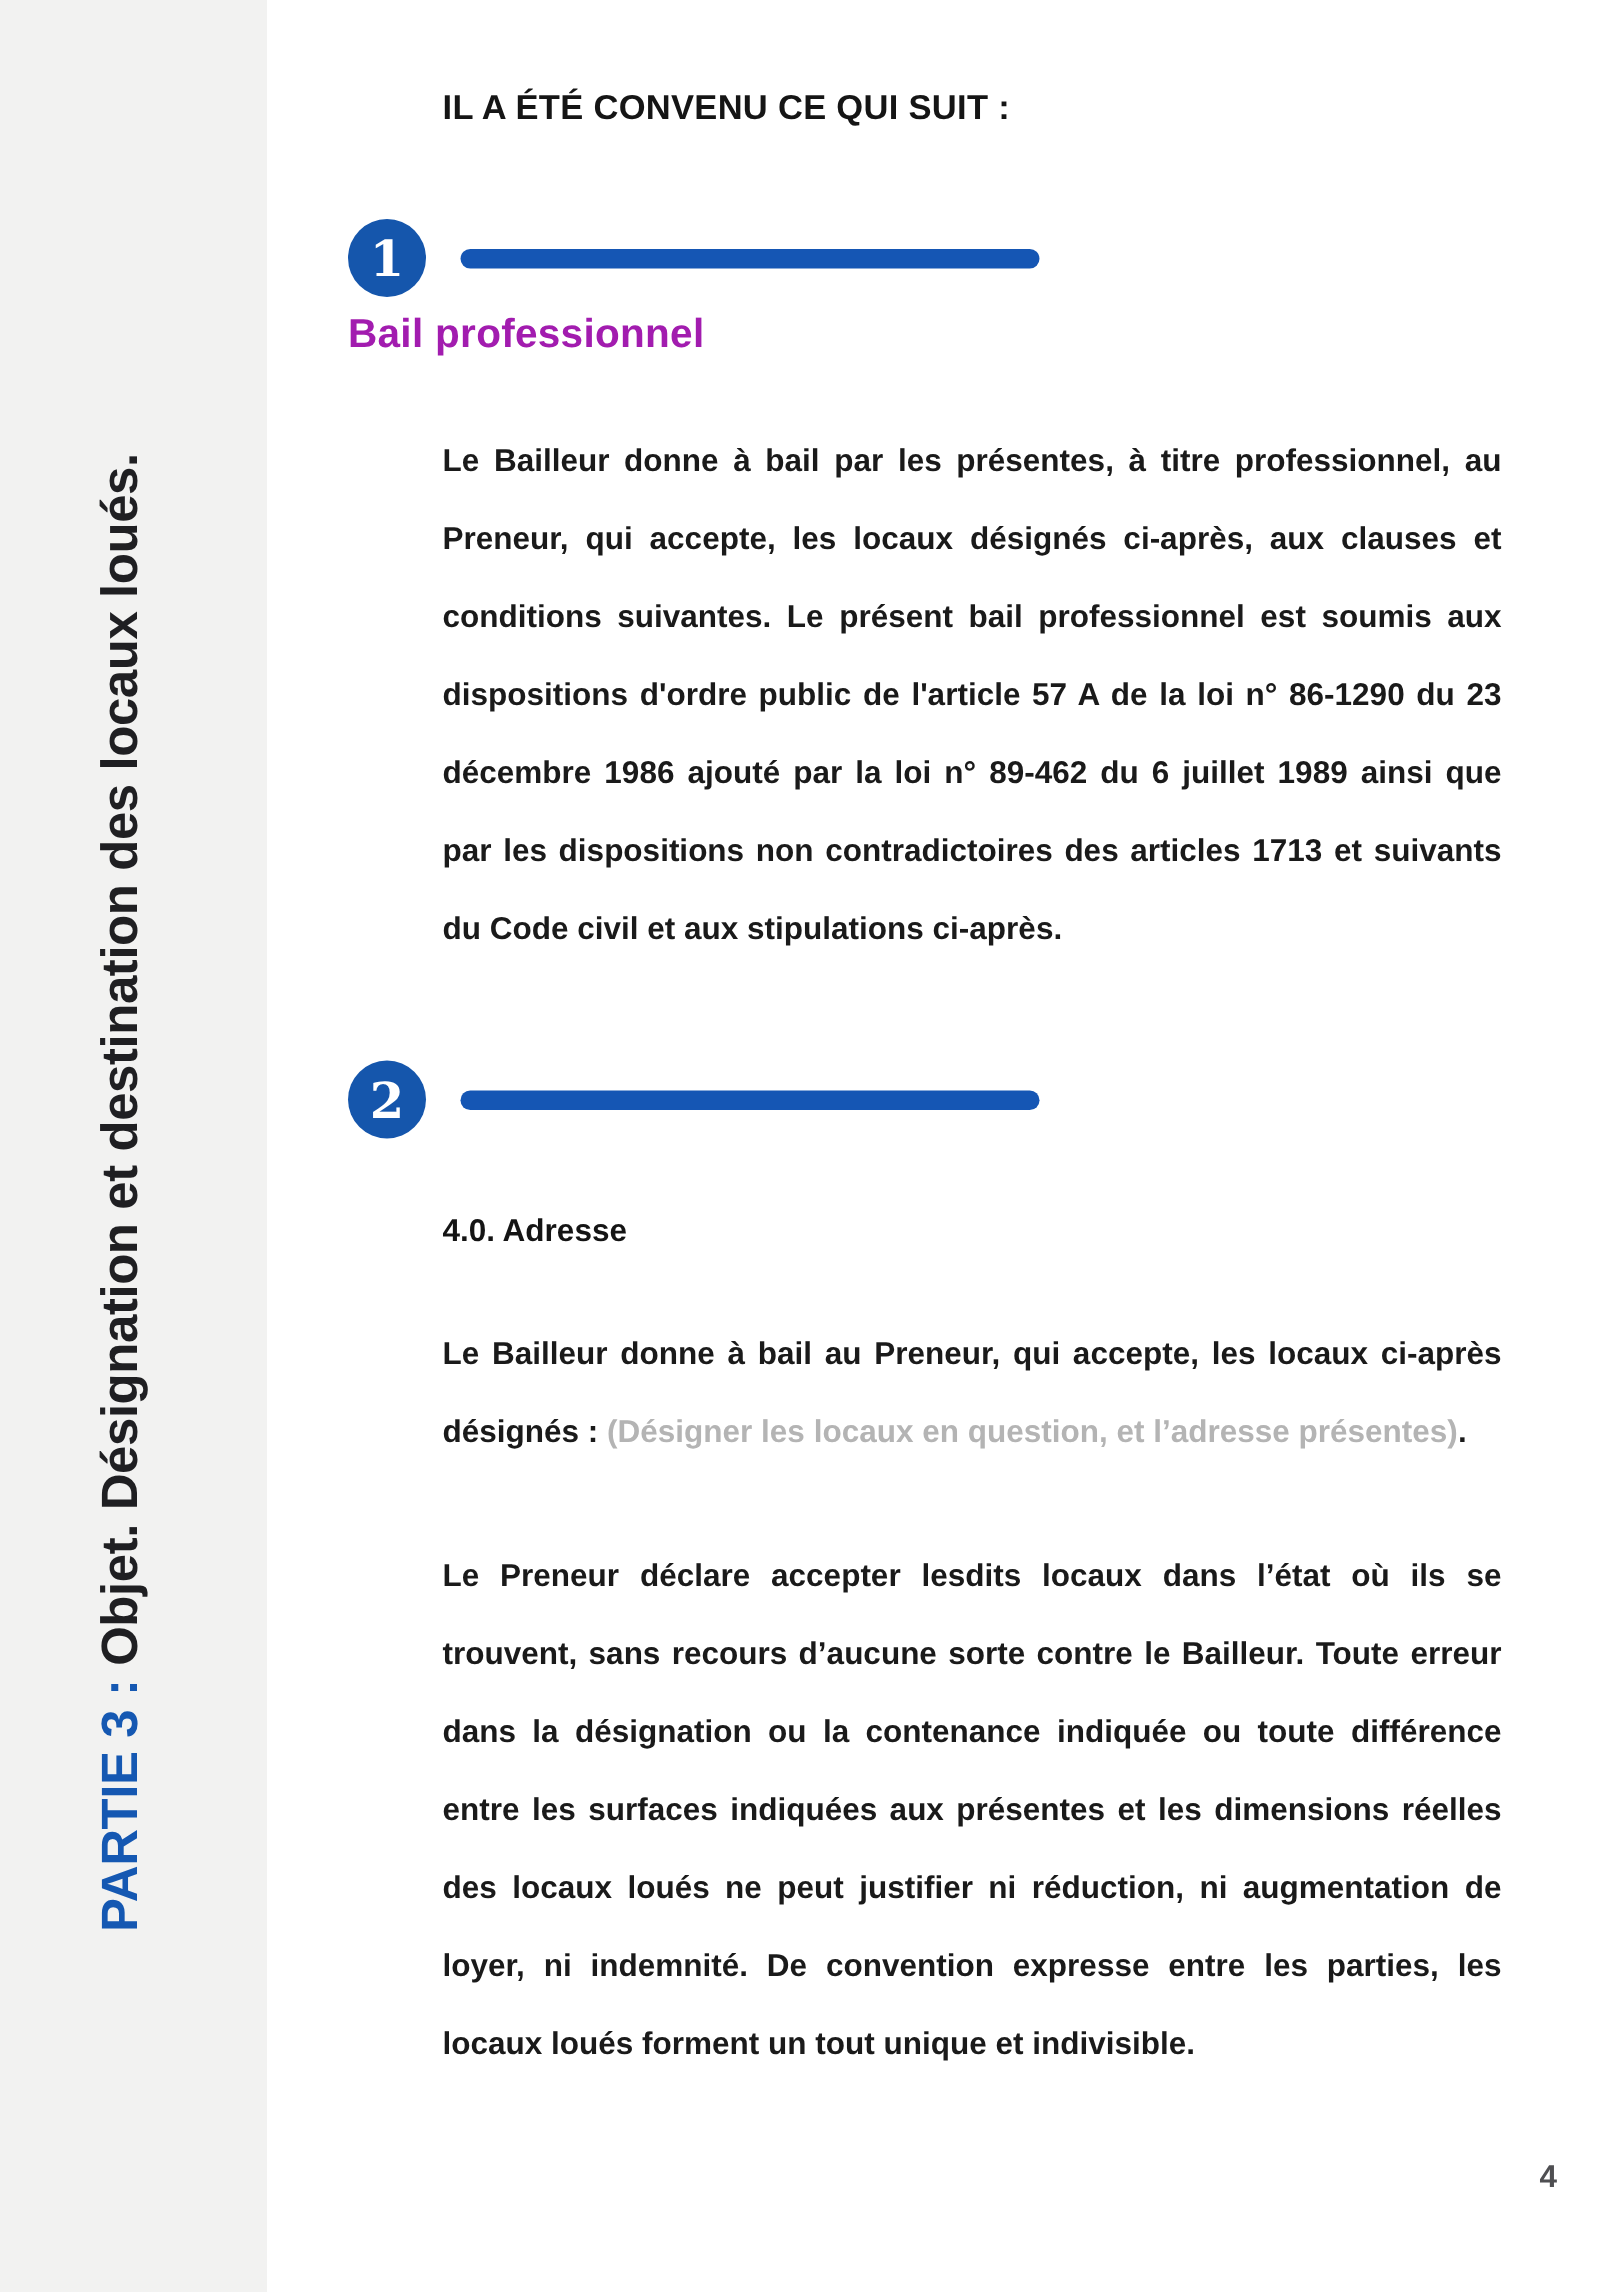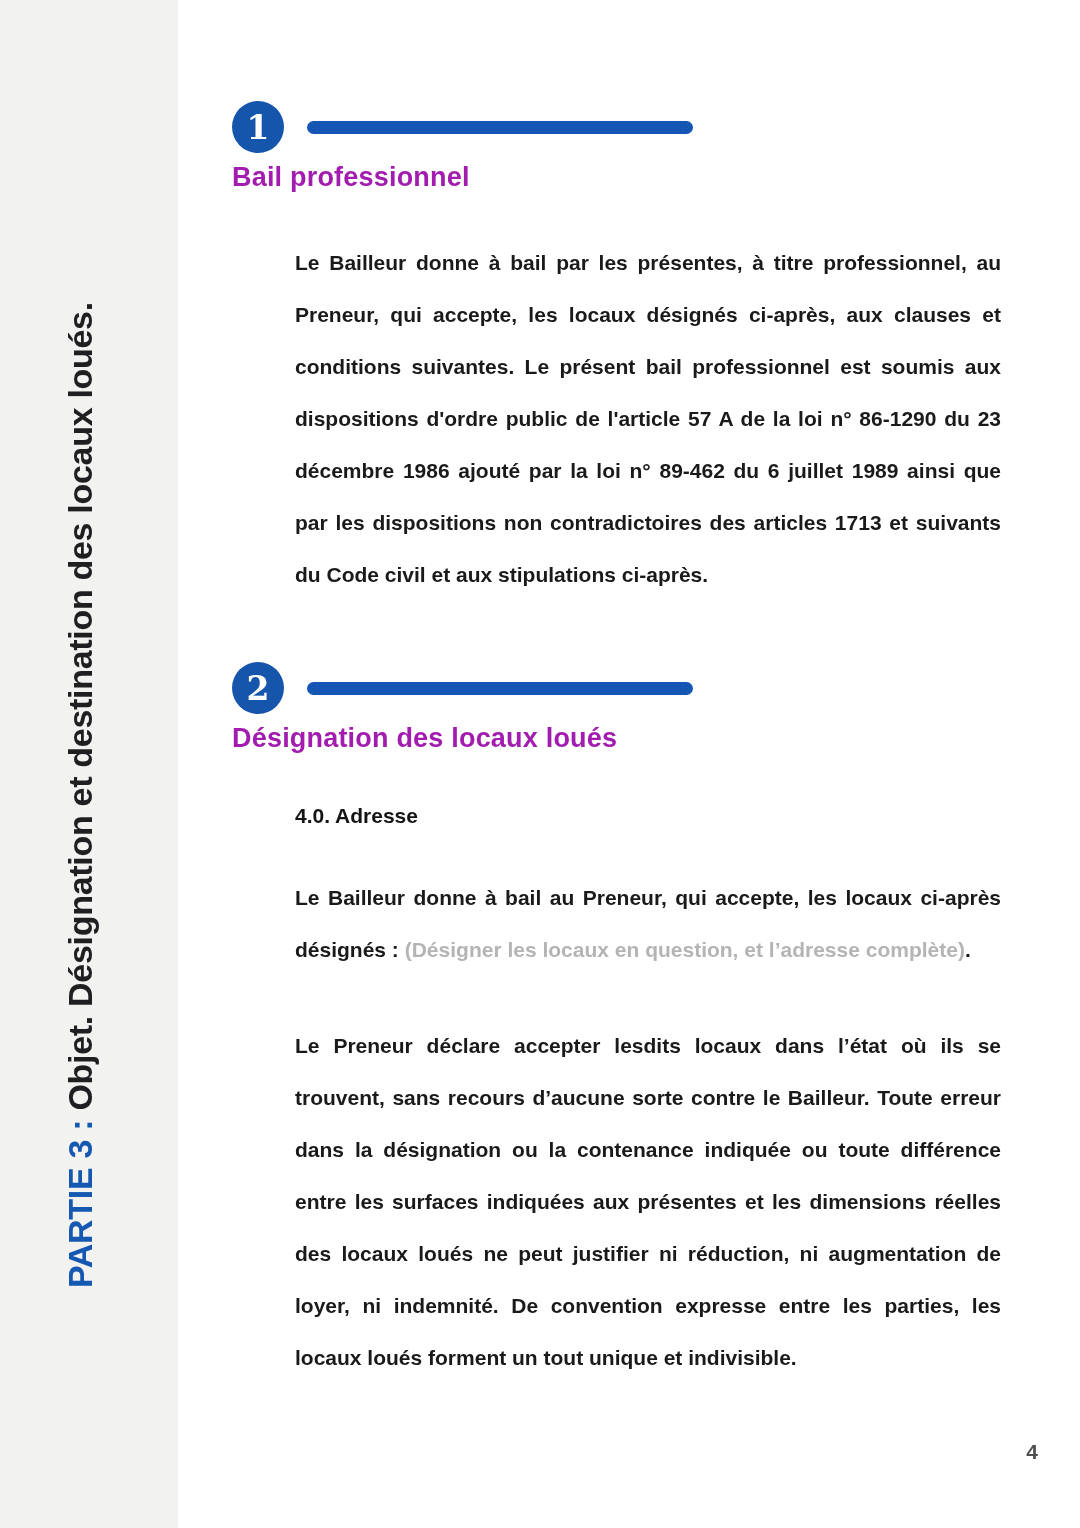--- a/index.html
+++ b/index.html
@@ -122,40 +122,40 @@
 <div class="page">
 
   <aside class="sidebar">
     <div class="sidebar-vertical">
       <span class="part-label">PARTIE 3 :</span><span class="part-title"> Objet. Désignation et destination des locaux loués.</span>
     </div>
   </aside>
 
   <main class="main">
 
+    <h1 class="intro-heading">IL A ÉTÉ CONVENU CE QUI SUIT :</h1>
 
     <section>
       <div class="section-marker">
         <div class="num-badge">1</div>
         <div class="section-rule"></div>
       </div>
       <h2 class="section-title">Bail professionnel</h2>
       <p class="para">Le Bailleur donne à bail par les présentes, à titre professionnel, au Preneur, qui accepte, les locaux désignés ci-après, aux clauses et conditions suivantes.  Le présent bail professionnel est soumis aux dispositions d'ordre public de l'article 57 A de la loi n° 86-1290 du 23 décembre 1986 ajouté par la loi n° 89-462 du 6 juillet 1989 ainsi que par les dispositions non contradictoires des articles 1713 et suivants du Code civil et aux stipulations ci-après.</p>
     </section>
 
     <section>
       <div class="section-marker">
         <div class="num-badge">2</div>
         <div class="section-rule"></div>
       </div>
-      <h2 class="section-title">Désignation des locaux loués</h2>
 
       <h3 class="subsection-heading">4.0. Adresse</h3>
 
-      <p class="para"><span>Le Bailleur donne à bail au Preneur, qui accepte, les locaux ci-après désignés : </span><span class="placeholder-gray">(Désigner les locaux en question, et l’adresse complète)</span><span>.</span></p>
+      <p class="para"><span>Le Bailleur donne à bail au Preneur, qui accepte, les locaux ci-après désignés : </span><span class="placeholder-gray">(Désigner les locaux en question, et l’adresse présentes)</span><span>.</span></p>
 
       <p class="para">Le Preneur déclare accepter lesdits locaux dans l’état où ils se trouvent, sans recours d’aucune sorte contre le Bailleur. Toute erreur dans la désignation ou la contenance indiquée ou toute différence entre les surfaces indiquées aux présentes et les dimensions réelles des locaux loués ne peut justifier ni réduction, ni augmentation de loyer, ni indemnité.  De convention expresse entre les parties, les locaux loués forment un tout unique et indivisible.</p>
     </section>
 
     <div class="page-number">4</div>
 
   </main>
 
 </div>
 

